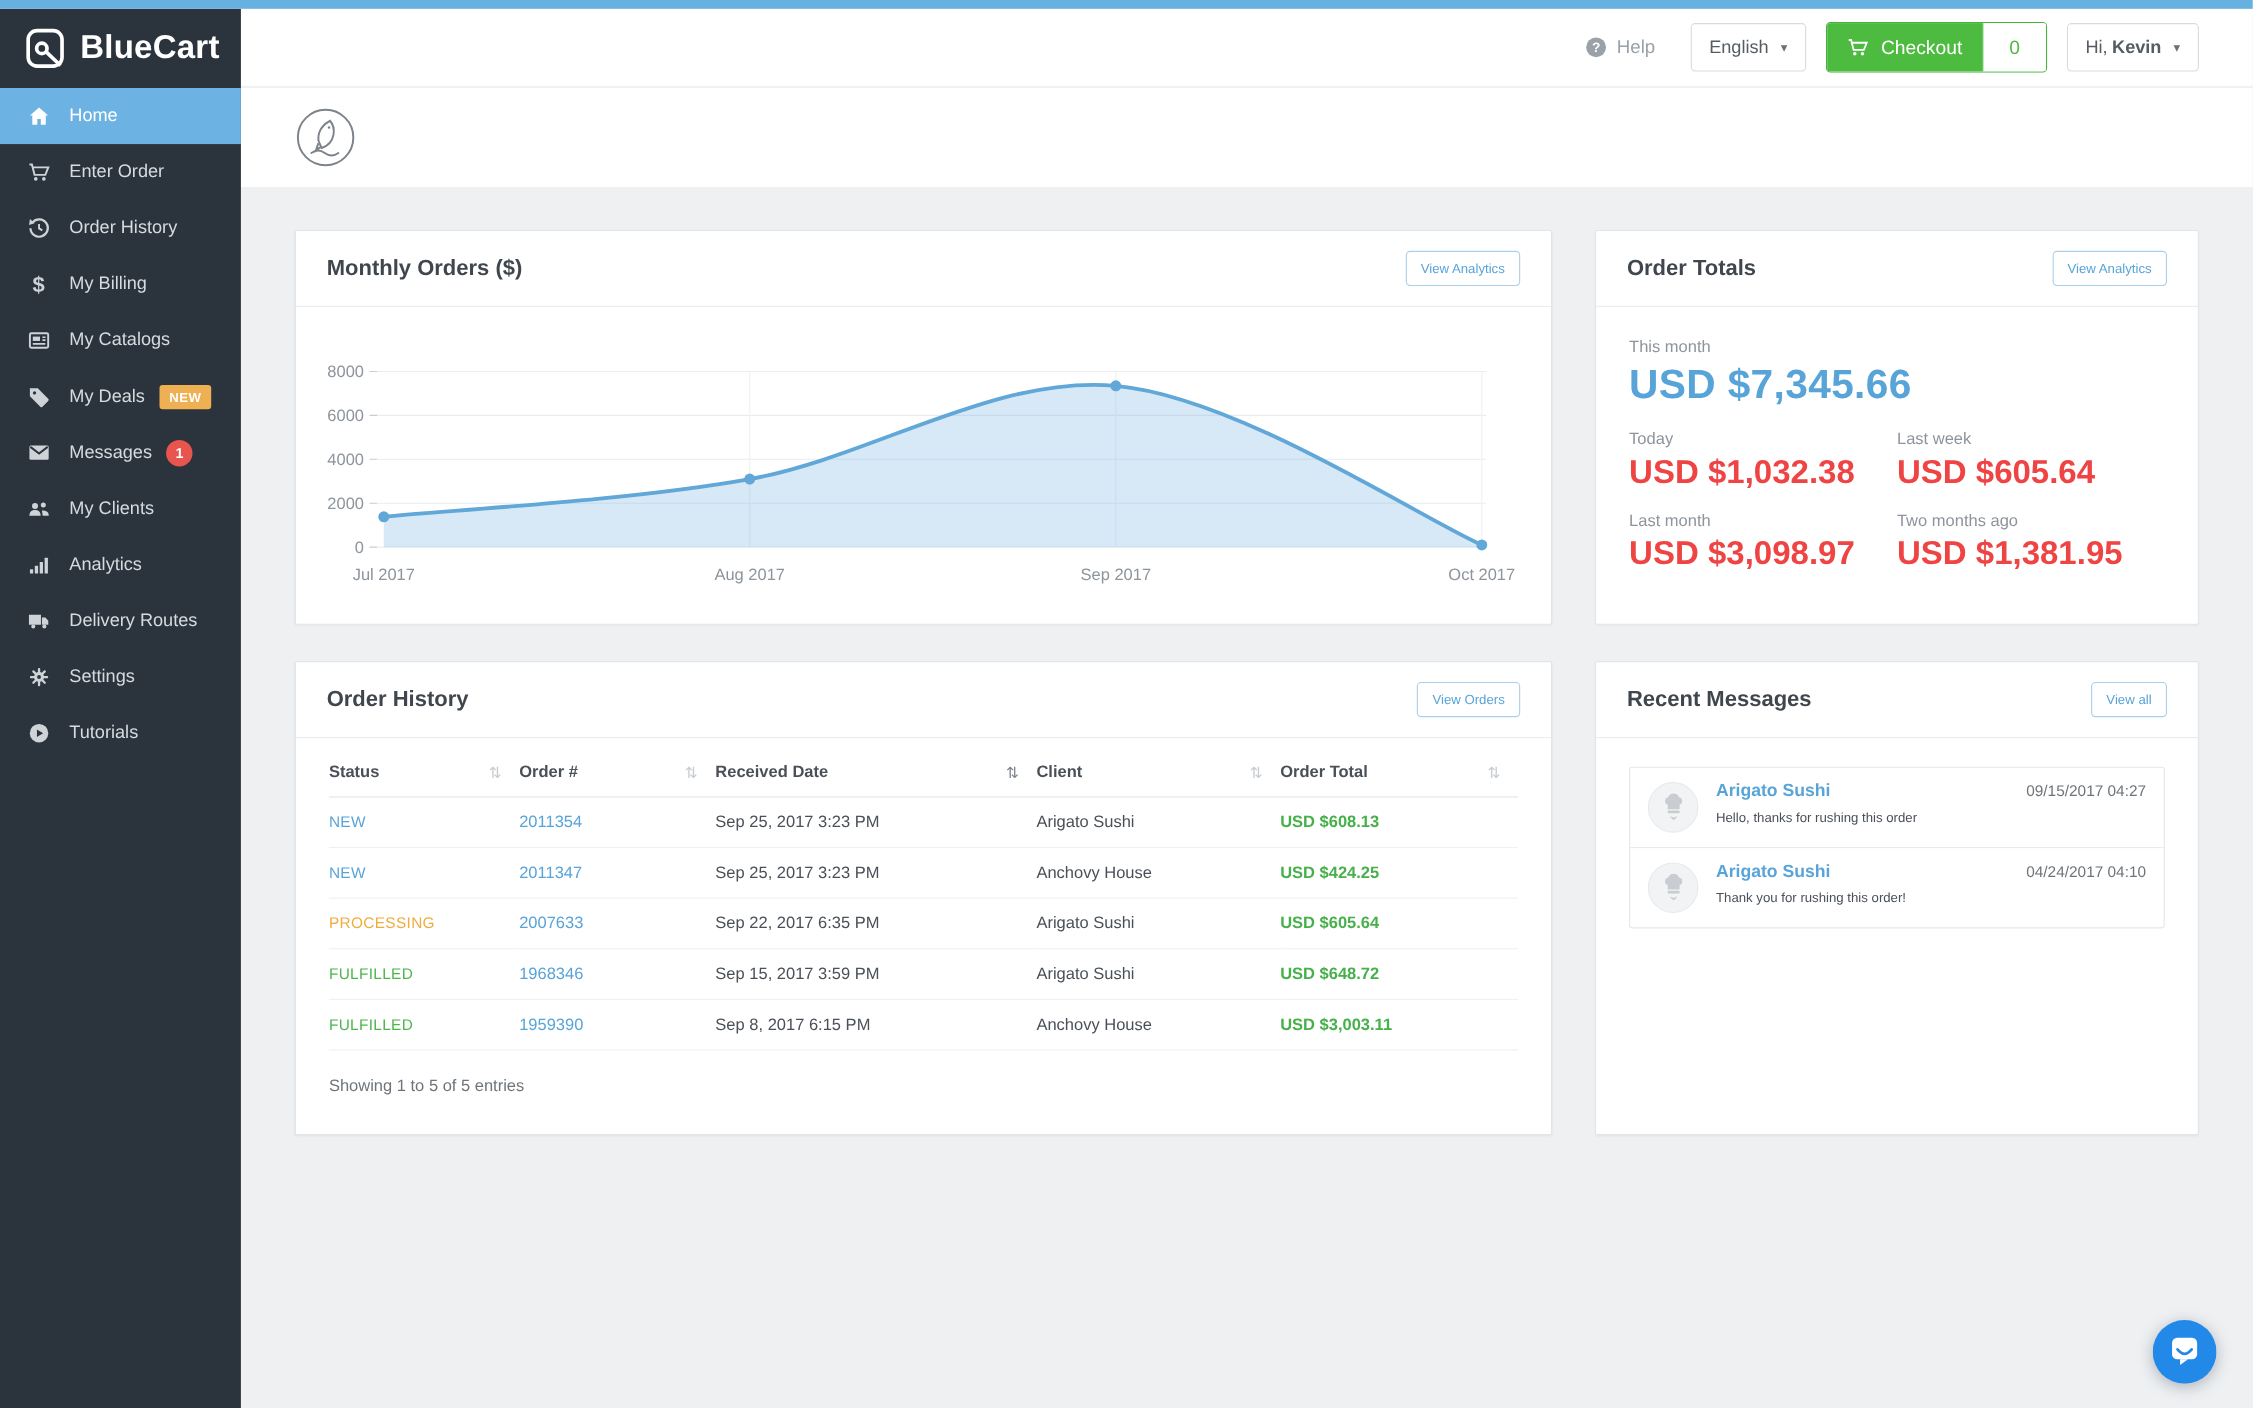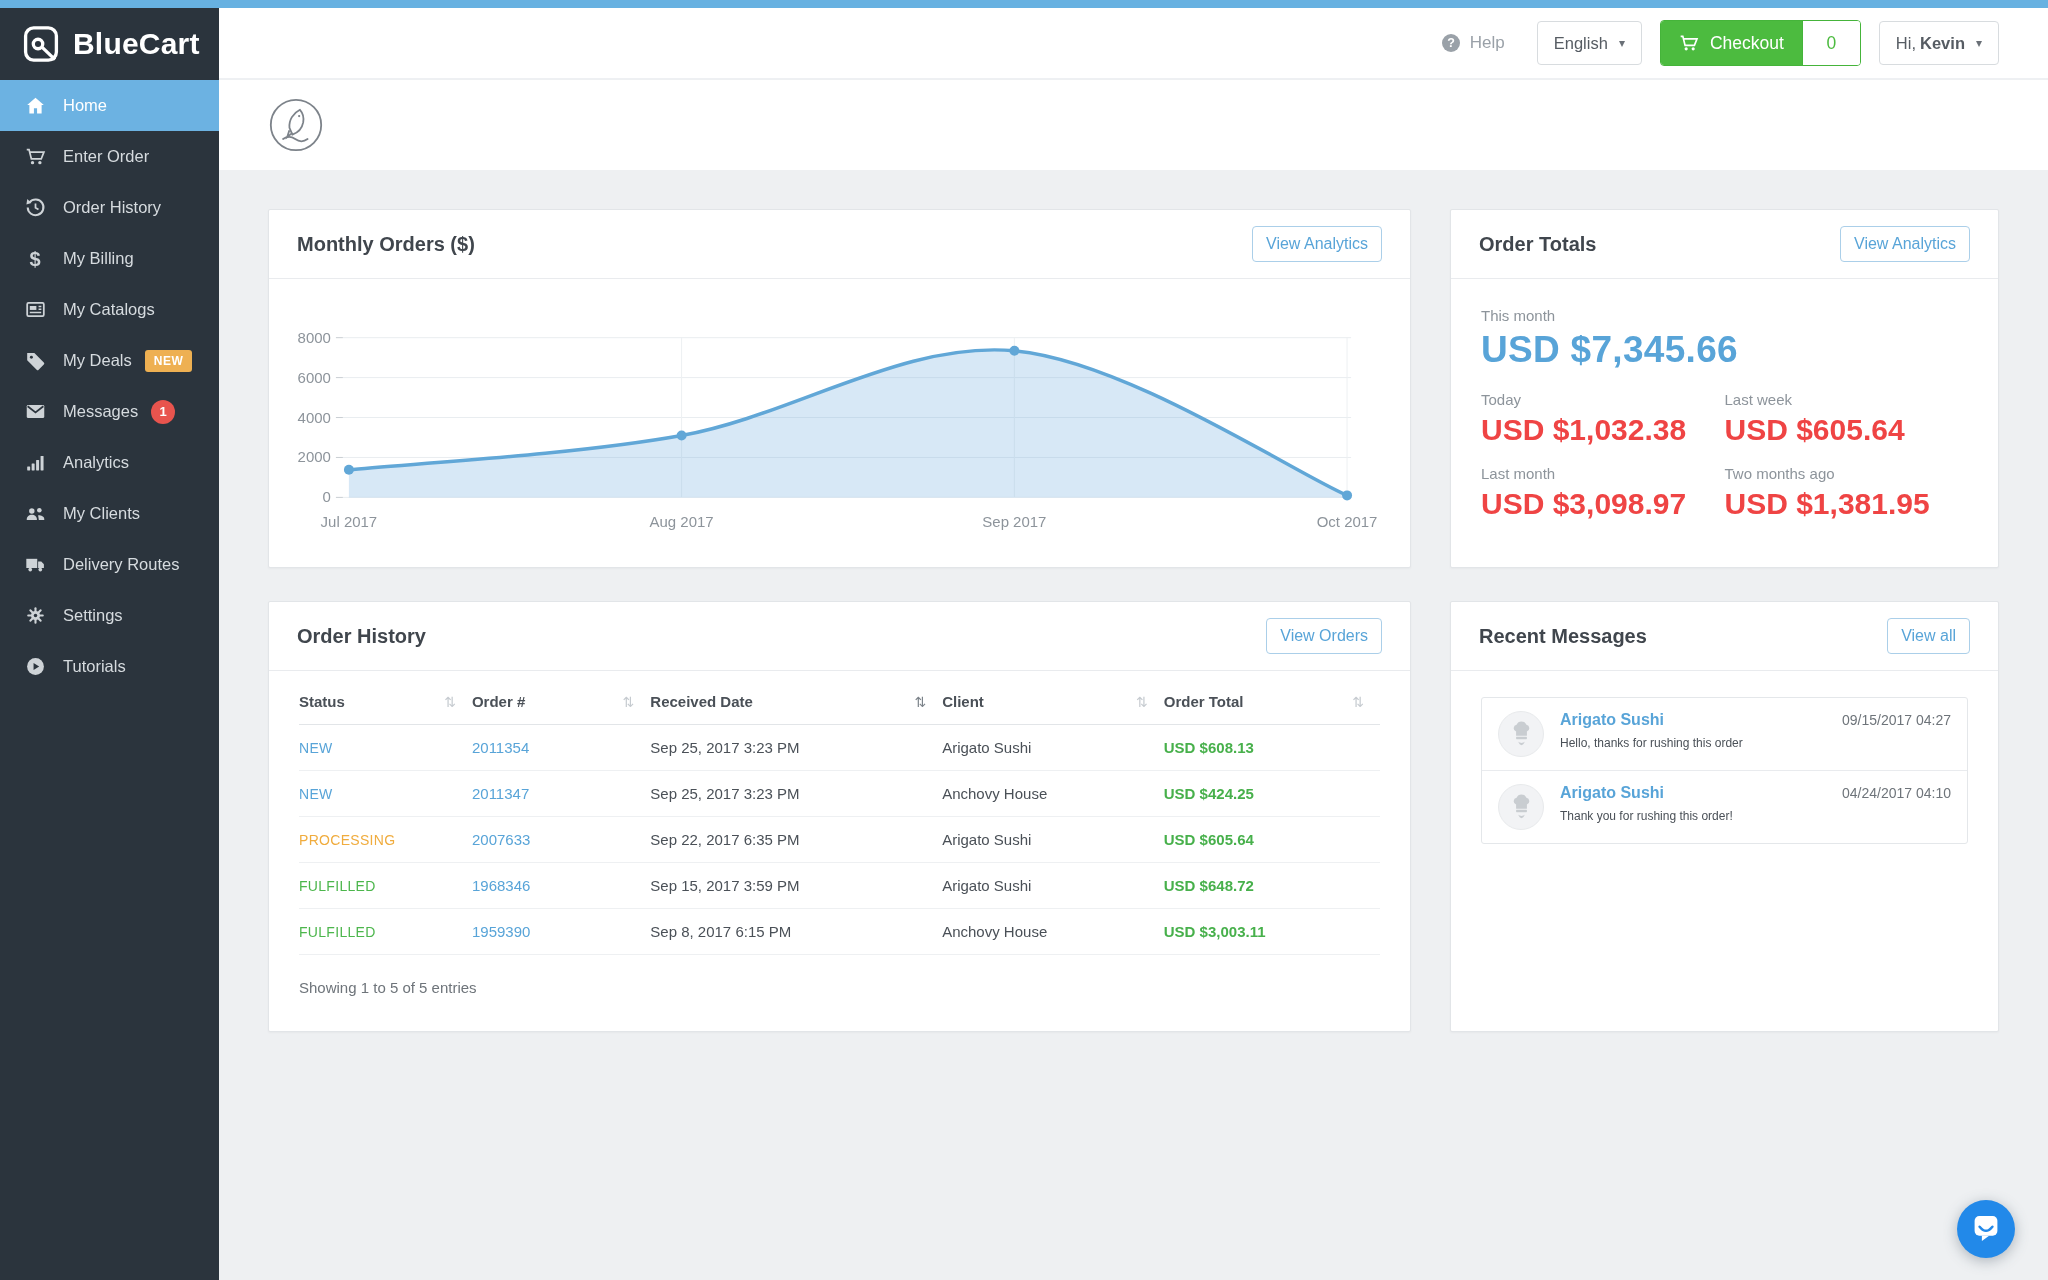--- a/index.html
+++ b/index.html
@@ -52,21 +52,21 @@
   
   .card { position:absolute; background:#fff; border:1px solid #e2e5e8; border-radius:2px; box-shadow:0 1px 2px rgba(40,50,60,.04); }
   .card-monthly  { left:268px;  top:209px; width:1143px; height:359px; }
   .card-totals   { left:1450px; top:209px; width:549px;  height:359px; }
   .card-history  { left:268px;  top:601px; width:1143px; height:431px; }
   .card-messages { left:1450px; top:601px; width:549px;  height:431px; }
   .card-header { height:69px; display:flex; align-items:center; justify-content:space-between;
                  padding:0 28px; border-bottom:1px solid #e9ebee; }
   .card-title { font-size:20px; font-weight:bold; color:#40464d; }
   .btn-ghost { border:1px solid #abcfe9; color:#58a4d8; background:#fff; border-radius:4px;
-               font-size:16px; padding:8px 13px; cursor:pointer; font-family:inherit; }
+               font-size:12px; padding:8px 13px; cursor:pointer; font-family:inherit; }
 
   
   .chart-wrap { padding:40px 24px 0 24px; }
   .chart-wrap svg { display:block; width:100%; font-family:inherit; }
 
   
   .totals-body { padding:28px 30px 0; }
   .tot-label { font-size:15px; color:#8d949b; margin-bottom:5px; }
   .tot-big { font-size:37px; font-weight:bold; color:#58a4d8; margin-bottom:20px; letter-spacing:.3px; }
   .tot-grid { display:grid; grid-template-columns:1fr 1fr; row-gap:18px; }
@@ -179,38 +179,38 @@
             <rect x="2" y="4.5" width="20" height="15" rx="1.6" fill="currentColor"></rect>
             <path d="M3 6l9 7 9-7" fill="none" stroke="#2b343d" stroke-width="2"></path>
           </svg>
         </span>
         <span>Messages</span>
         <span class="badge-count">1</span>
       </div>
       <div class="nav-item">
         <span class="ic">
           <svg viewBox="0 0 24 24" fill="currentColor">
+            <circle cx="7.8" cy="9.2" r="3.1"></circle>
+            <circle cx="16.4" cy="8.2" r="2.6"></circle>
+            <path d="M2 18.5c0-3.2 2.6-5.2 5.8-5.2s5.8 2 5.8 5.2v.9H2Z"></path>
+            <path d="M15 13.9c3-.2 7 1.2 7 4.3v1.2h-6.2Z"></path>
+          </svg>
+        </span>
+        <span>My Clients</span>
+      </div>
+      <div class="nav-item">
+        <span class="ic">
+          <svg viewBox="0 0 24 24" fill="currentColor">
             <rect x="2.5" y="16.5" width="3.4" height="4.5" rx=".6"></rect>
             <rect x="7.6" y="13" width="3.4" height="8" rx=".6"></rect>
             <rect x="12.7" y="9" width="3.4" height="12" rx=".6"></rect>
             <rect x="17.8" y="4.5" width="3.4" height="16.5" rx=".6"></rect>
           </svg>
         </span>
         <span>Analytics</span>
-      </div>
-      <div class="nav-item">
-        <span class="ic">
-          <svg viewBox="0 0 24 24" fill="currentColor">
-            <circle cx="7.8" cy="9.2" r="3.1"></circle>
-            <circle cx="16.4" cy="8.2" r="2.6"></circle>
-            <path d="M2 18.5c0-3.2 2.6-5.2 5.8-5.2s5.8 2 5.8 5.2v.9H2Z"></path>
-            <path d="M15 13.9c3-.2 7 1.2 7 4.3v1.2h-6.2Z"></path>
-          </svg>
-        </span>
-        <span>My Clients</span>
       </div>
       <div class="nav-item">
         <span class="ic">
           <svg viewBox="0 0 24 24" fill="currentColor">
             <path d="M1.5 5.5h12.5V16H1.5z"></path>
             <path d="M15 8.5h3.6l3 3.2V16H15z"></path>
             <circle cx="6" cy="17.8" r="2.1"></circle>
             <circle cx="17.5" cy="17.8" r="2.1"></circle>
           </svg>
         </span>

